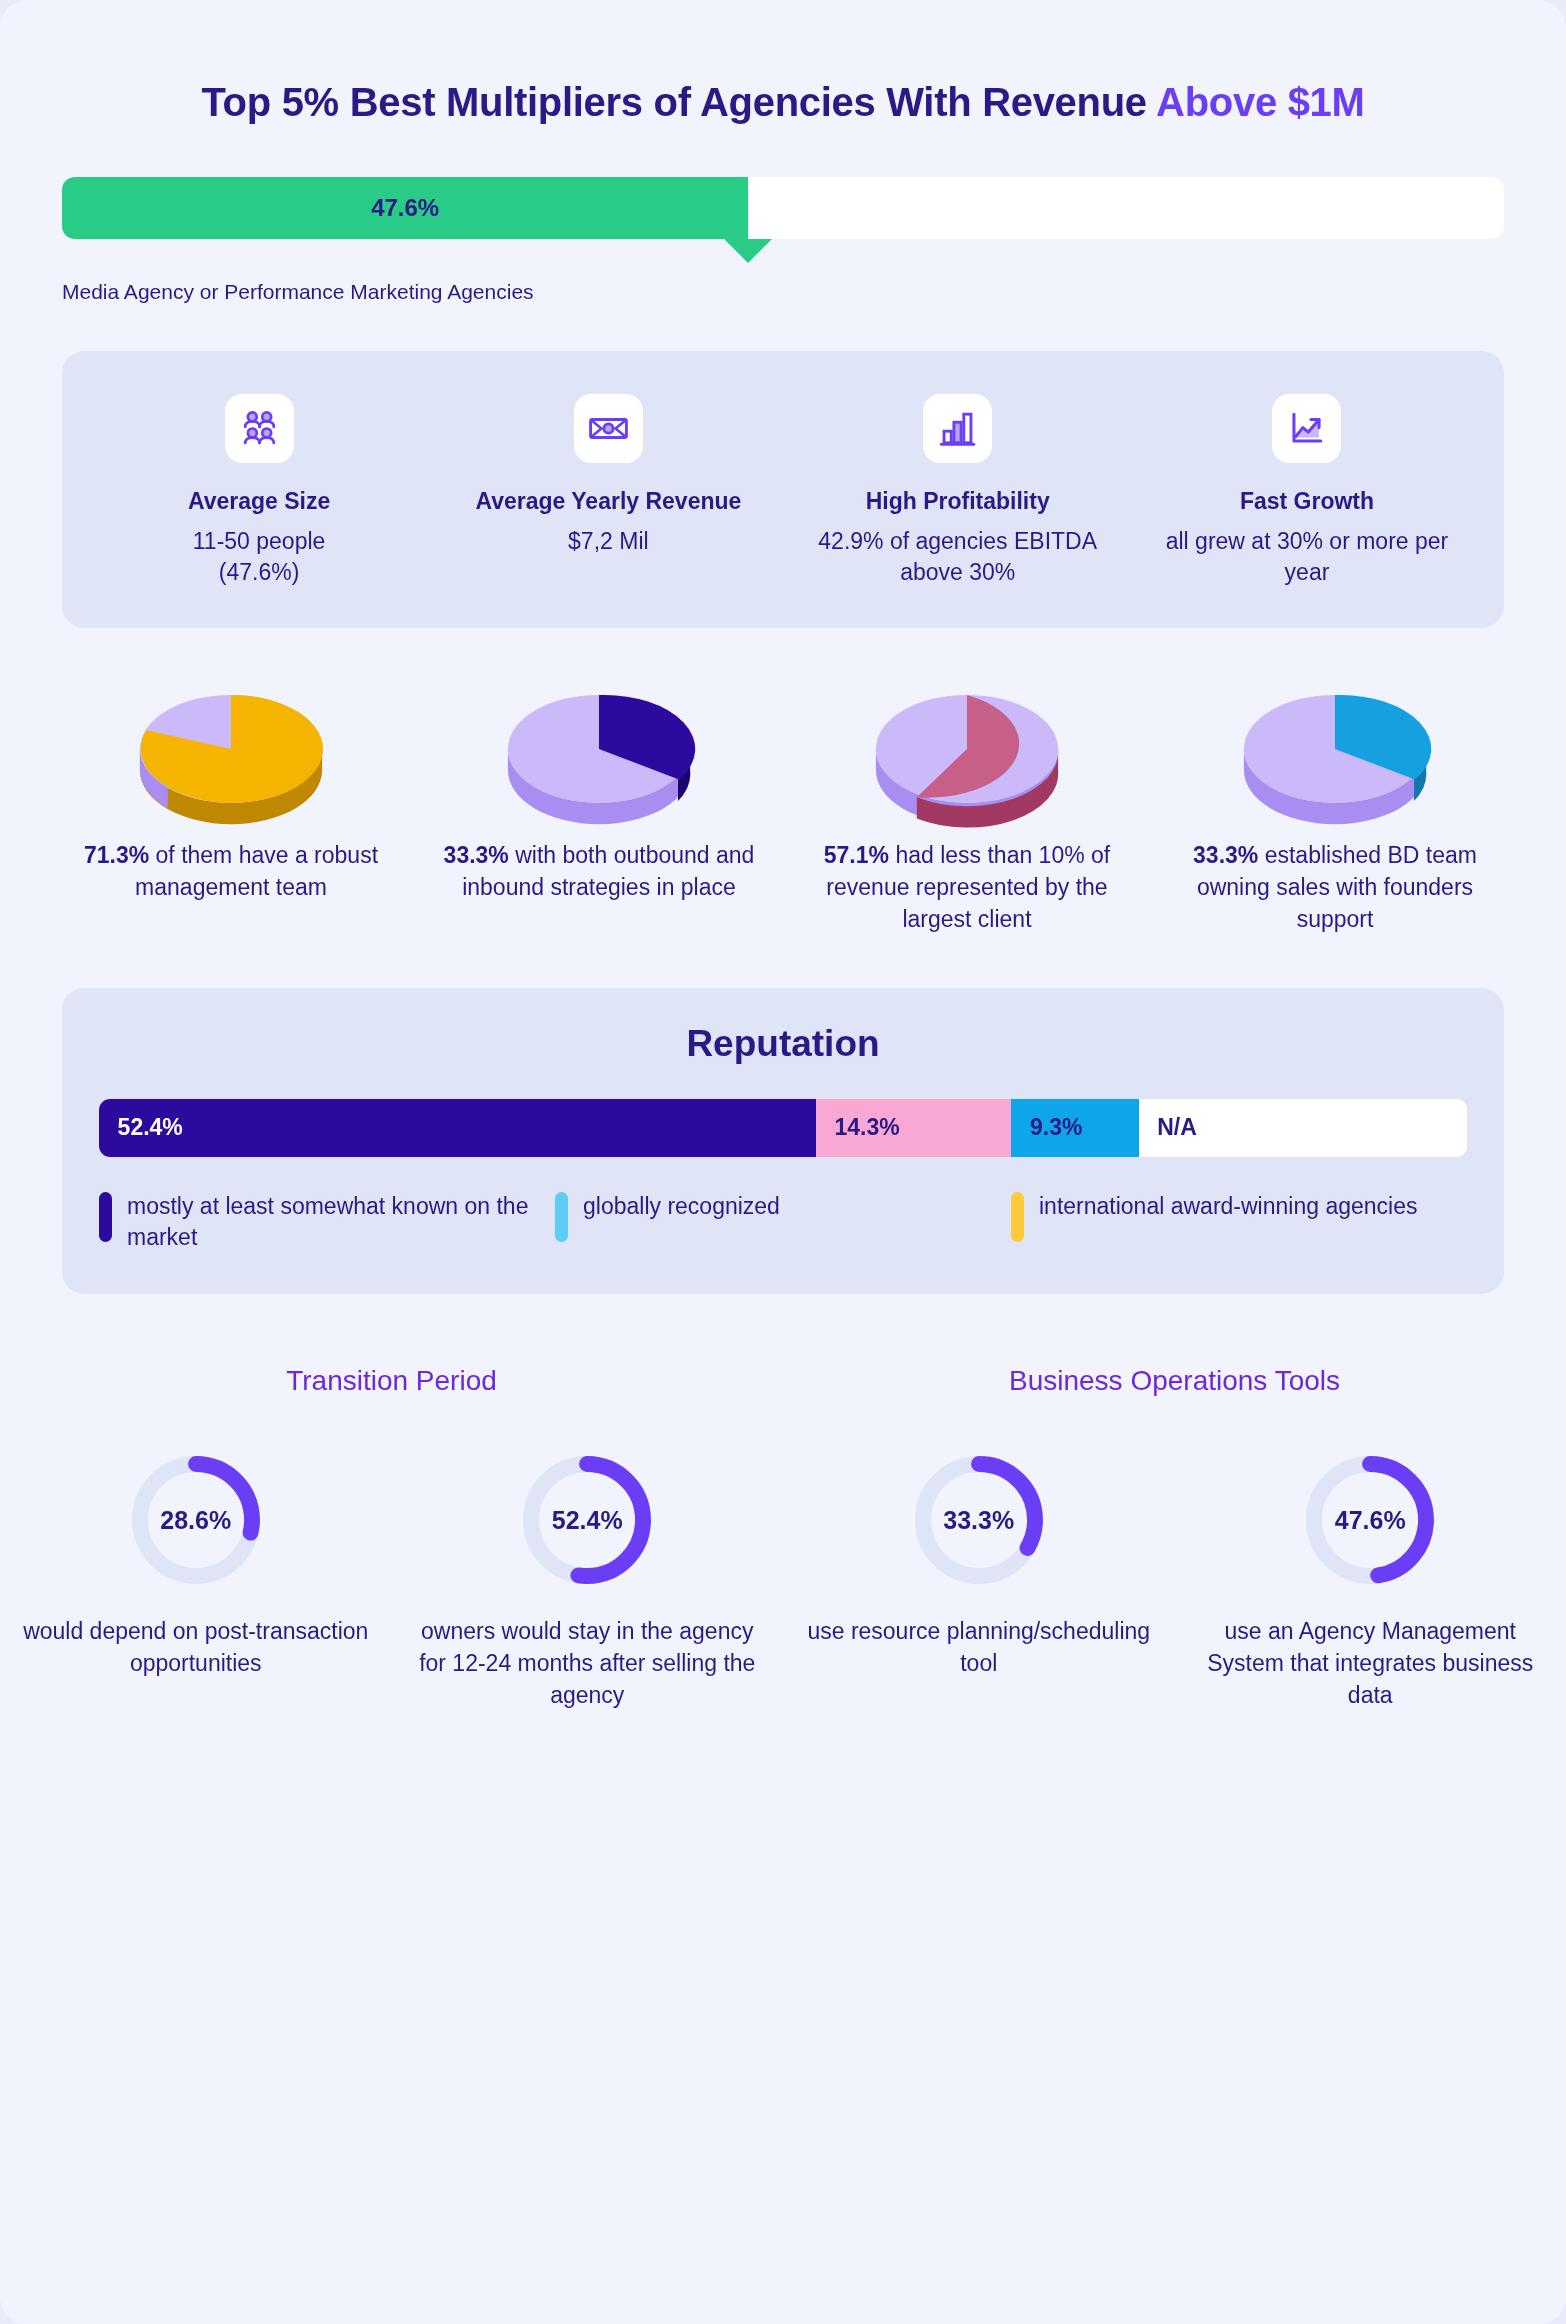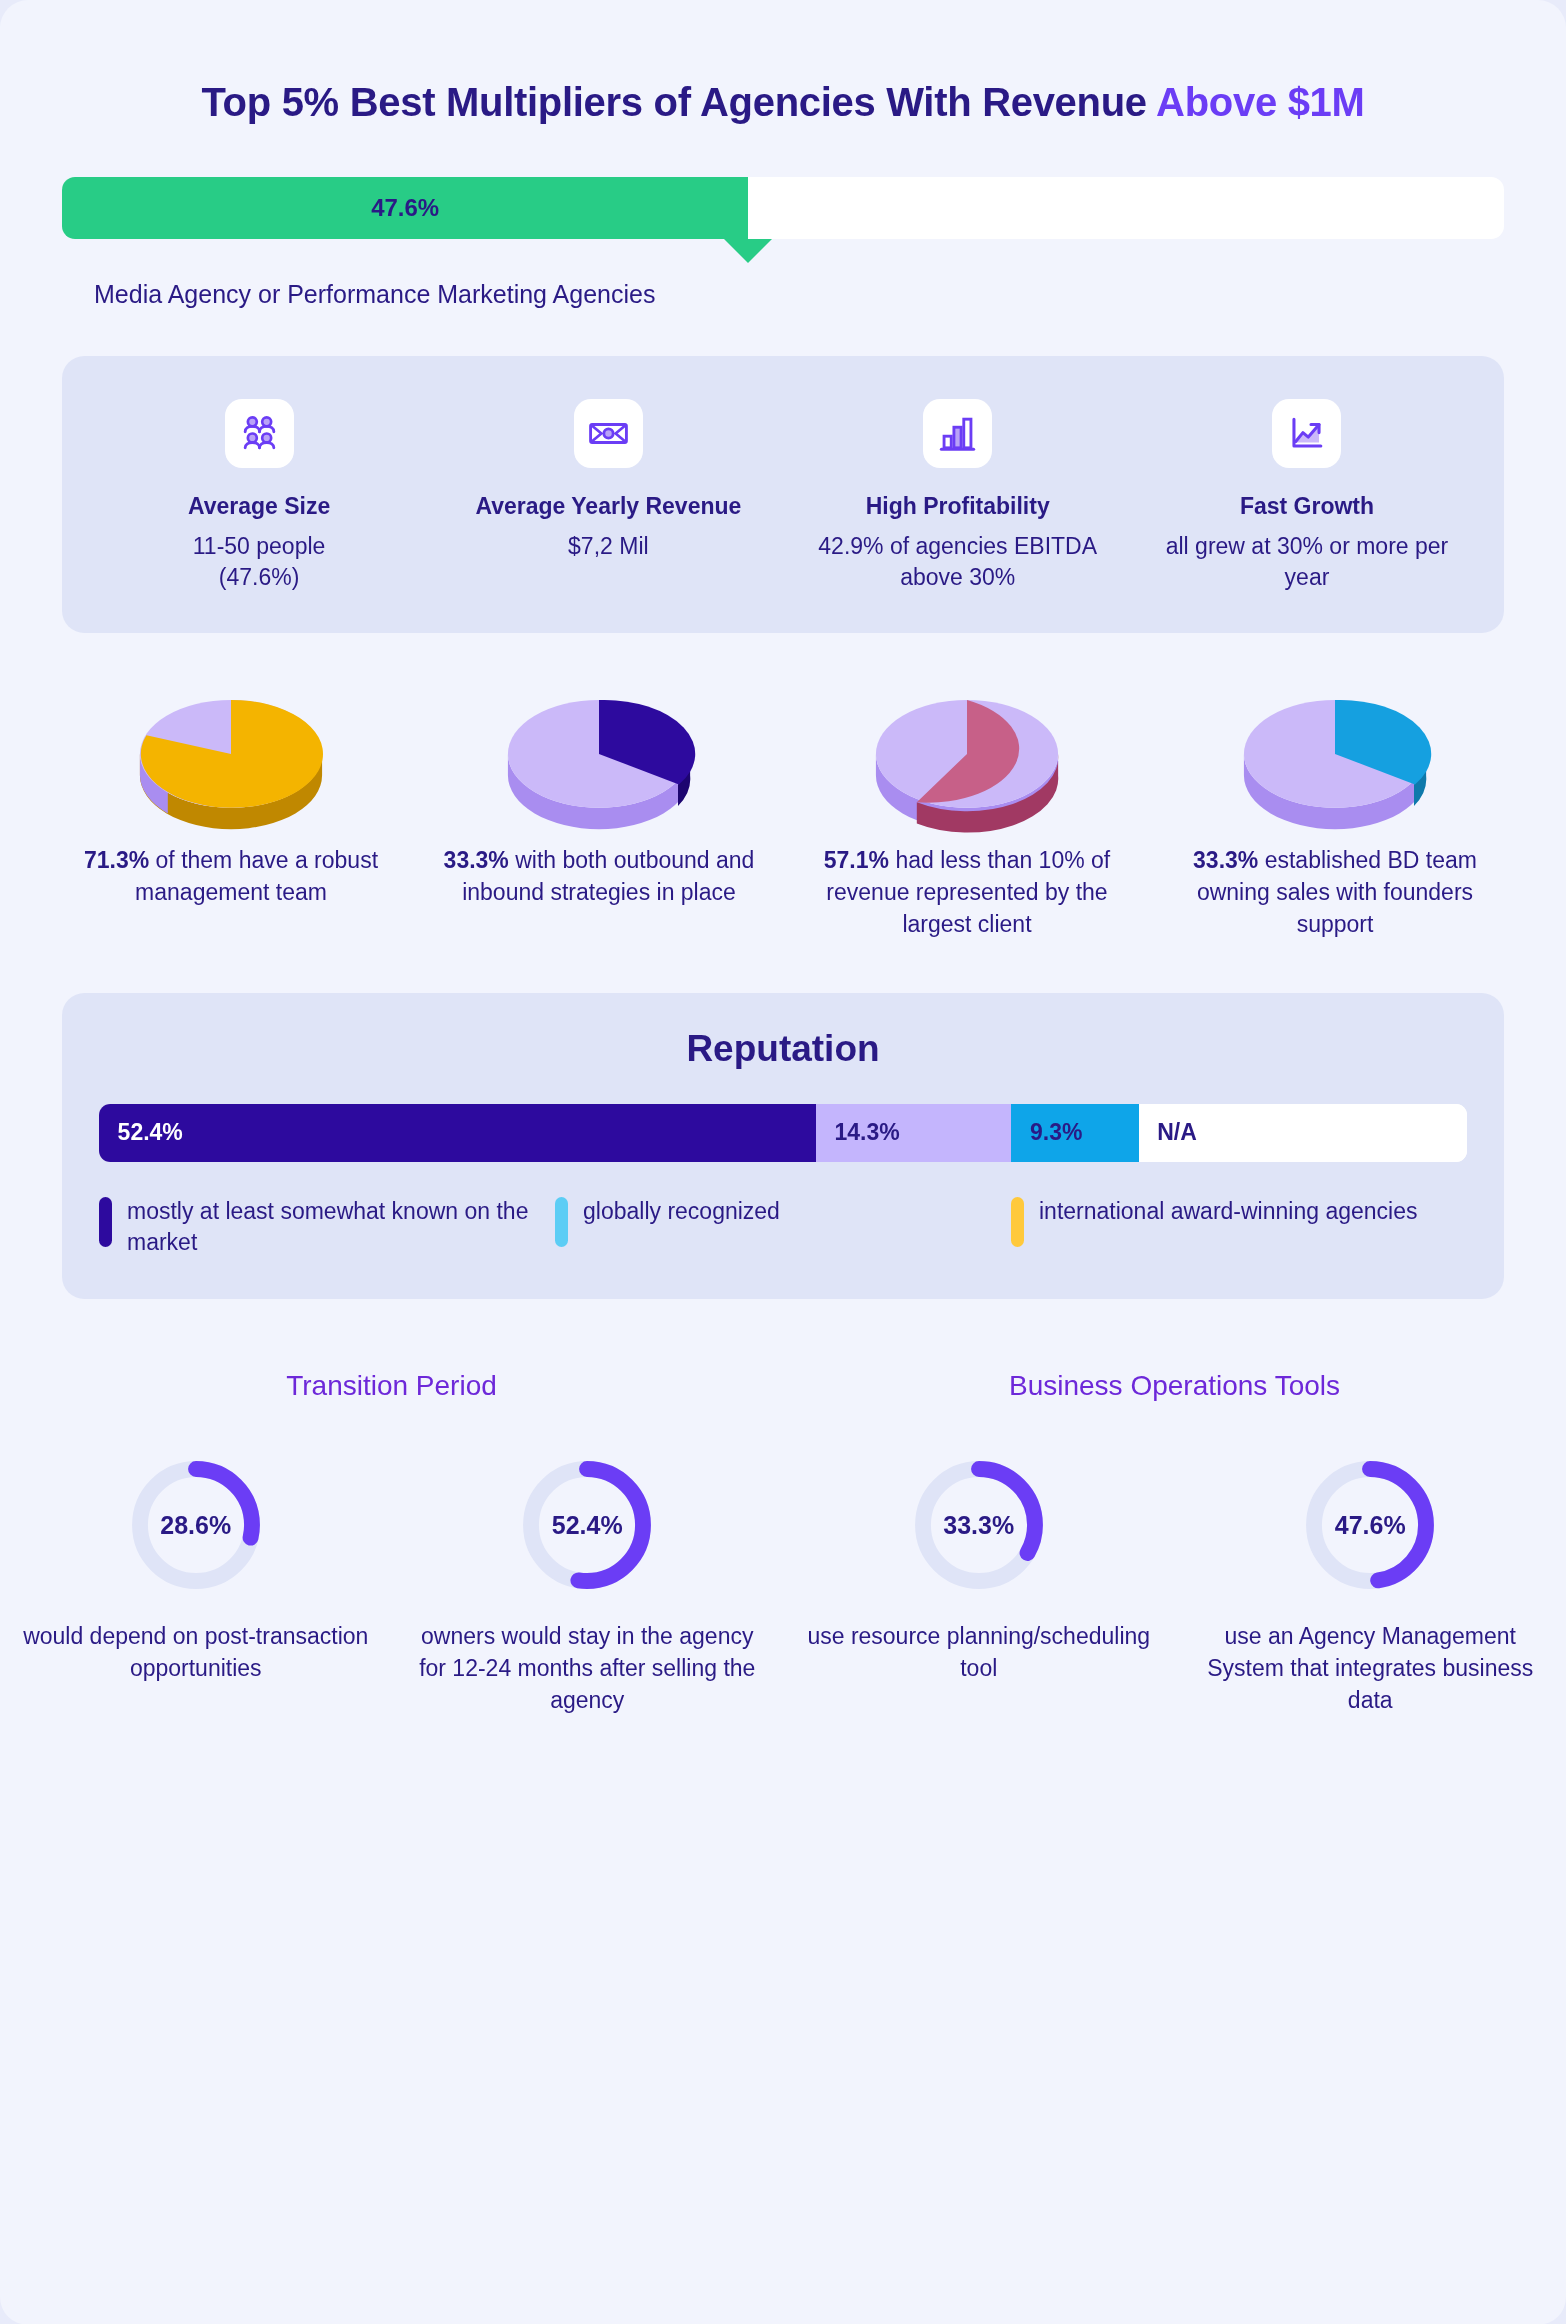--- a/index.html
+++ b/index.html
@@ -57,23 +57,23 @@
     position: absolute;
     top: 62px;
     left: 47.6%;
     transform: translateX(-50%);
     width: 0; height: 0;
     border-left: 24px solid transparent;
     border-right: 24px solid transparent;
     border-top: 24px solid #28cc86;
   }
   .topbar-caption {
-    padding: 0 94px;
+    padding: 0 62px;
     margin-top: 41px;
-    font-size: 25px;
+    font-size: 21px;
     color: #2a1a85;
   }
 
   
   .stats-card {
     margin: 47px 62px 0 62px;
     background: #dfe4f7;
     border-radius: 22.4px;
     padding: 43px 22.4px 41px 22.4px;
     display: flex;
@@ -329,21 +329,21 @@
         <b>33.3%</b><span> established BD team owning sales with founders support</span>
       </div>
     </div>
   </div>
 
   <div class="rep-card">
     <div class="rep-title">Reputation</div>
 
     <div class="rep-bar">
       <div class="rep-seg" style="width:52.4%;background:#2d0a9e;color:#ffffff">52.4%</div>
-      <div class="rep-seg" style="width:14.3%;background:#c4b5fd;color:#2a1a85">14.3%</div>
+      <div class="rep-seg" style="width:14.3%;background:#f9a8d4;color:#2a1a85">14.3%</div>
       <div class="rep-seg" style="width:9.3%;background:#0ea5e9;color:#2a1a85">9.3%</div>
       <div class="rep-seg" style="width:24%;background:#ffffff;color:#2a1a85">N/A</div>
     </div>
 
     <div class="rep-legend">
       <div class="rep-leg-item">
         <div class="rep-swatch" style="background:#2d0a9e"></div>
         <div class="rep-leg-text">mostly at least somewhat known on the market</div>
       </div>
       <div class="rep-leg-item">

